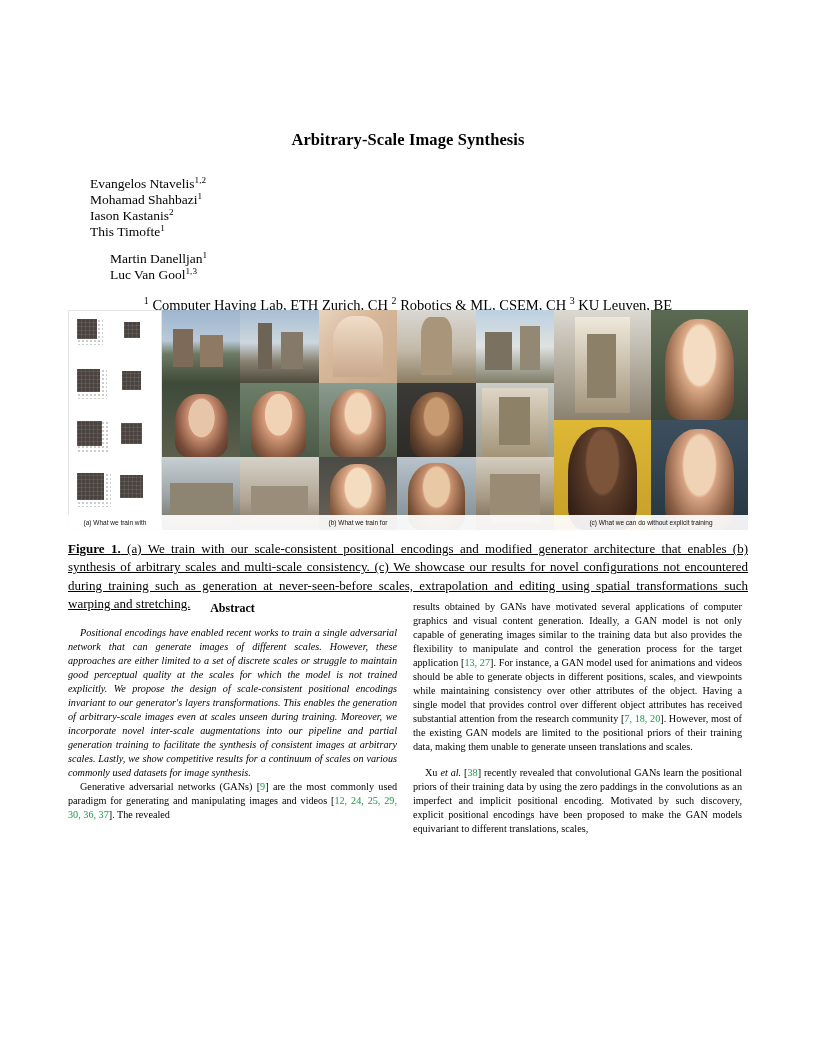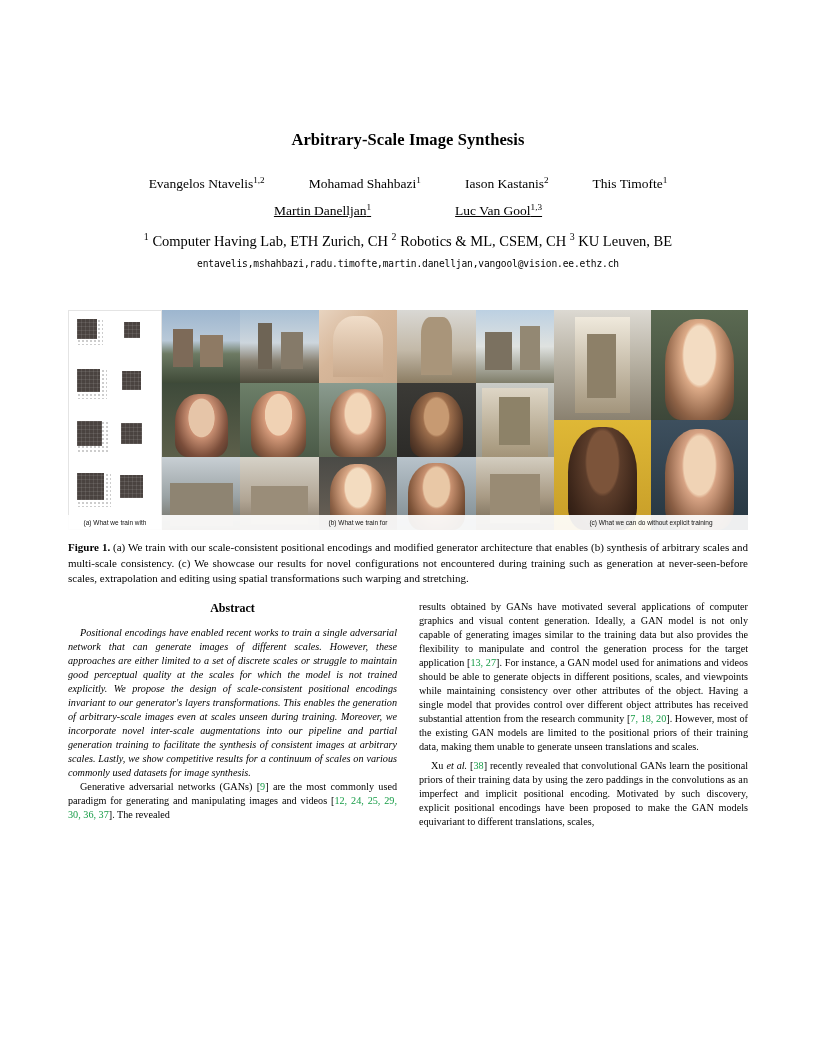--- a/index.html
+++ b/index.html
@@ -33,28 +33,28 @@
     text-align: center;
     letter-spacing: 0.1px;
     margin-bottom: 26px;
   }
   .authors-row {
     display: flex;
     justify-content: center;
     align-items: baseline;
     font-size: 13.5px;
     margin-bottom: 11px;
+    flex-direction: column;
   }
   .authors-row .author {
     padding: 0 22px;
     white-space: nowrap;
   }
   .authors-row.row2 .author {
     padding: 0 42px;
-    text-decoration: underline;
   }
   sup {
     font-size: 0.68em;
     vertical-align: super;
     line-height: 0;
   }
   .affil {
     text-align: center;
     font-size: 14.5px;
     margin-top: 14px;
@@ -134,34 +134,35 @@
   }
   .cap-a { width: 94px; }
   .cap-b { width: 392px; left: 94px; }
   .cap-c { width: 194px; left: 486px; }
 
   .figcaption {
     position: absolute;
     left: 68px;
     top: 540px;
     width: 680px;
-    font-size: 11px;
+    font-size: 13px;
     line-height: 1.42;
     text-align: justify;
+    text-decoration: underline;
   }
   .figcaption b { font-weight: bold; }
 
   
   .cols {
     position: absolute;
     left: 68px;
     top: 600px;
     width: 680px;
     display: flex;
-    gap: 22px;
+    gap: 16px;
   }
   .col {
     width: 329px;
     font-size: 10.2px;
     line-height: 1.37;
     text-align: justify;
   }
   .abstract-head {
     text-align: center;
     font-weight: bold;
@@ -175,21 +176,21 @@
   .sec-head {
     font-weight: bold;
     font-size: 12px;
     margin-top: 16px;
     margin-bottom: 7px;
   }
   p.para {
     margin: 0 0 0 0;
     text-indent: 12px;
   }
-  p.para + p.para { margin-top: 5px; }
+  p.para + p.para { margin-top: 12px; }
   .cite { color: #159b45; }
   em { font-style: italic; }
 </style>
 </head>
 <body>
 
 <div class="page">
 
   <div class="content">
     <div class="title">Arbitrary-Scale Image Synthesis</div>

